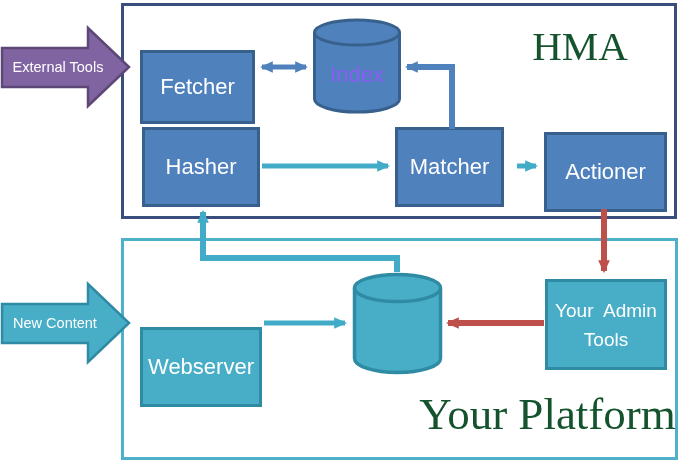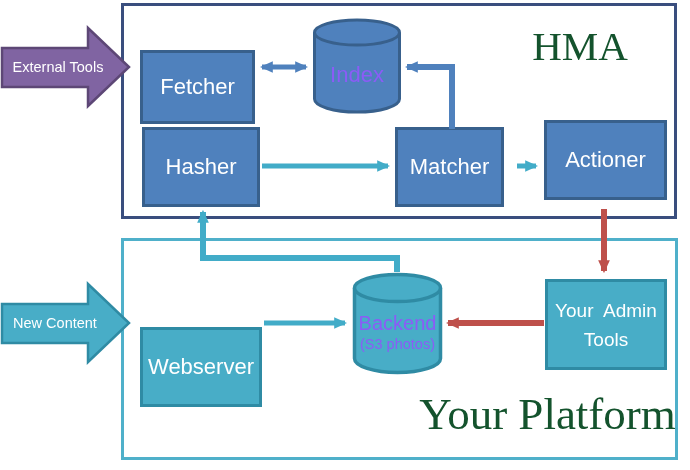--- a/index.html
+++ b/index.html
@@ -19,21 +19,21 @@
   #platform-title{left:415px;top:388px;width:265px;height:52px;font-size:45px;}
   .node{
     position:absolute;z-index:2;display:flex;align-items:center;justify-content:center;
     color:#ffffff;font-size:22px;text-align:center;
   }
   .blue{background:#4F81BD;border:3px solid #38608C;}
   .teal{background:#48ADC7;border:3px solid #2F8BA4;}
   #fetcher{left:140px;top:30px;width:115px;height:74px;margin-top:20px;}
   #hasher{left:142px;top:127px;width:118px;height:80px;}
   #matcher{left:395px;top:127px;width:109px;height:80px;}
-  #actioner{left:544px;top:120px;width:123px;height:80px;}
+  #actioner{left:544px;top:132px;width:123px;height:80px;}
   #webserver{left:140px;top:283px;width:122px;height:80px;margin-top:44px;}
   #admin-tools{left:545px;top:279px;width:122px;height:91px;font-size:19px;line-height:29px;white-space:pre-wrap;}
   .cyl{position:absolute;z-index:2;}
   #index-cyl{left:312px;top:17px;width:90px;height:98px;}
   #backend-cyl{left:352px;top:271px;width:91px;height:105px;}
   .cyl svg{position:absolute;left:0;top:0;}
   .cyl-label{
     position:absolute;left:0;right:0;color:#8b5cf6;z-index:3;
     display:flex;flex-direction:column;align-items:center;justify-content:center;
   }
@@ -86,24 +86,20 @@
       <ellipse cx="45" cy="15.5" rx="42.5" ry="12.5" fill="#4F81BD" stroke="#38608C" stroke-width="3"></ellipse>
     </svg>
     <div id="index-label" class="cyl-label">Index</div>
   </div>
 
   <div id="backend-cyl" class="cyl">
     <svg width="91" height="105" viewBox="0 0 91 105">
       <path d="M2.5 17 L2.5 87.5 A43 14 0 0 0 88.5 87.5 L88.5 17" fill="#48ADC7" stroke="#2F8BA4" stroke-width="3.5" stroke-linejoin="round"></path>
       <ellipse cx="45.5" cy="17" rx="43" ry="13.5" fill="#48ADC7" stroke="#2F8BA4" stroke-width="3.5"></ellipse>
     </svg>
-    <div id="backend-label" class="cyl-label">
-      <span class="l1">Backend</span>
-      <span class="l2">(S3 photos)</span>
-    </div>
   </div>
 
   <svg id="overlay" width="690" height="470" viewBox="0 0 690 470">
     <defs>
       <marker id="mB" viewBox="0 0 12 12" markerWidth="13" markerHeight="13" refX="10" refY="6" orient="auto-start-reverse" markerUnits="userSpaceOnUse">
         <path d="M0 0.6 L12 6 L0 11.4 Z" fill="#4F81BD"></path>
       </marker>
       <marker id="mT" viewBox="0 0 12 12" markerWidth="13" markerHeight="13" refX="10" refY="6" orient="auto-start-reverse" markerUnits="userSpaceOnUse">
         <path d="M0 0.6 L12 6 L0 11.4 Z" fill="#42ACC8"></path>
       </marker>

